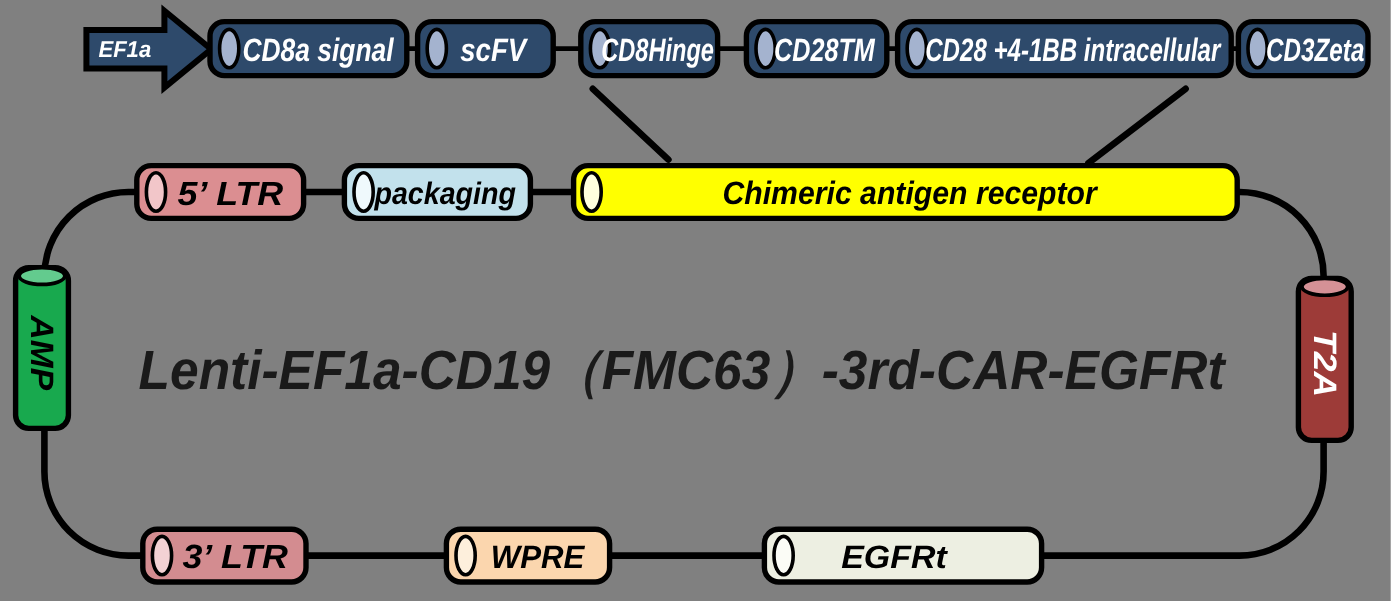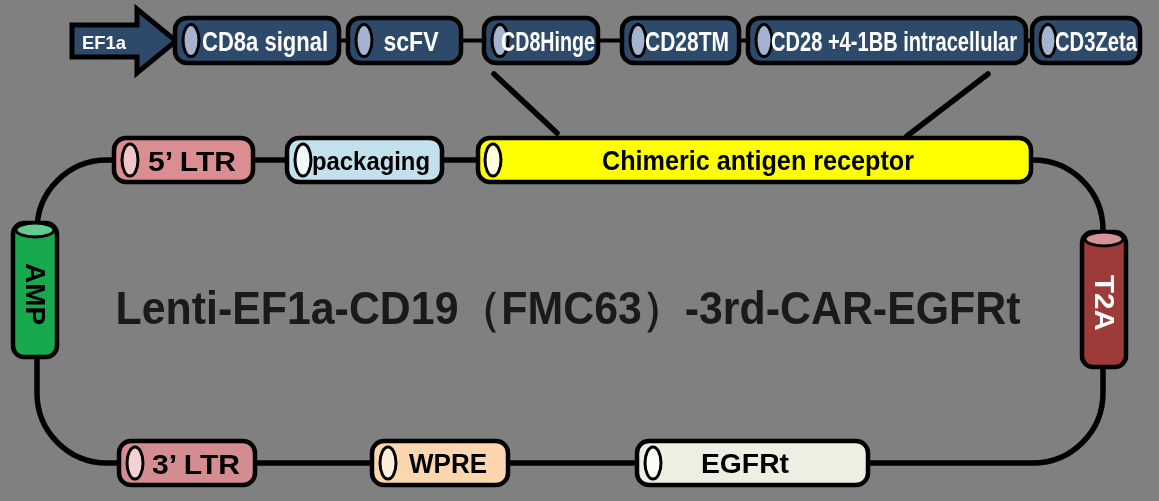--- a/index.html
+++ b/index.html
@@ -2,20 +2,21 @@
 <html><head>
 <meta charset="utf-8">
 <style>
   html,body{margin:0;padding:0;}
   .stage{
     position:relative;
     width:1159px;height:501px;
     background:#808080;
     overflow:hidden;
     font-family:"Liberation Sans","DejaVu Sans",sans-serif;
+    font-style:italic;
   }
   svg{display:block;}
   text{
     font-family:"Liberation Sans","DejaVu Sans",sans-serif;
     font-weight:bold;
   }
   .lbl-light{fill:#ffffff;}
   .lbl-dark{fill:#000000;}
   .outline{stroke:#000000;fill:none;}
 </style>

